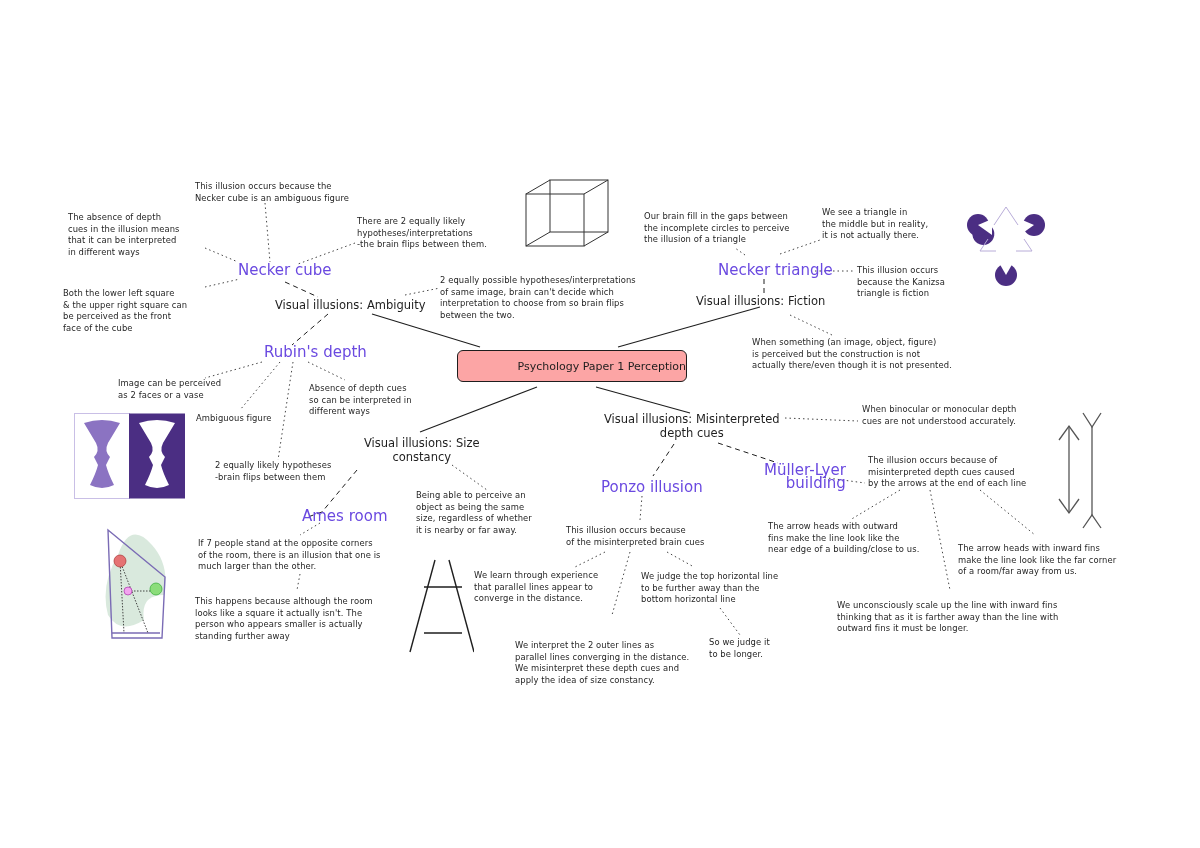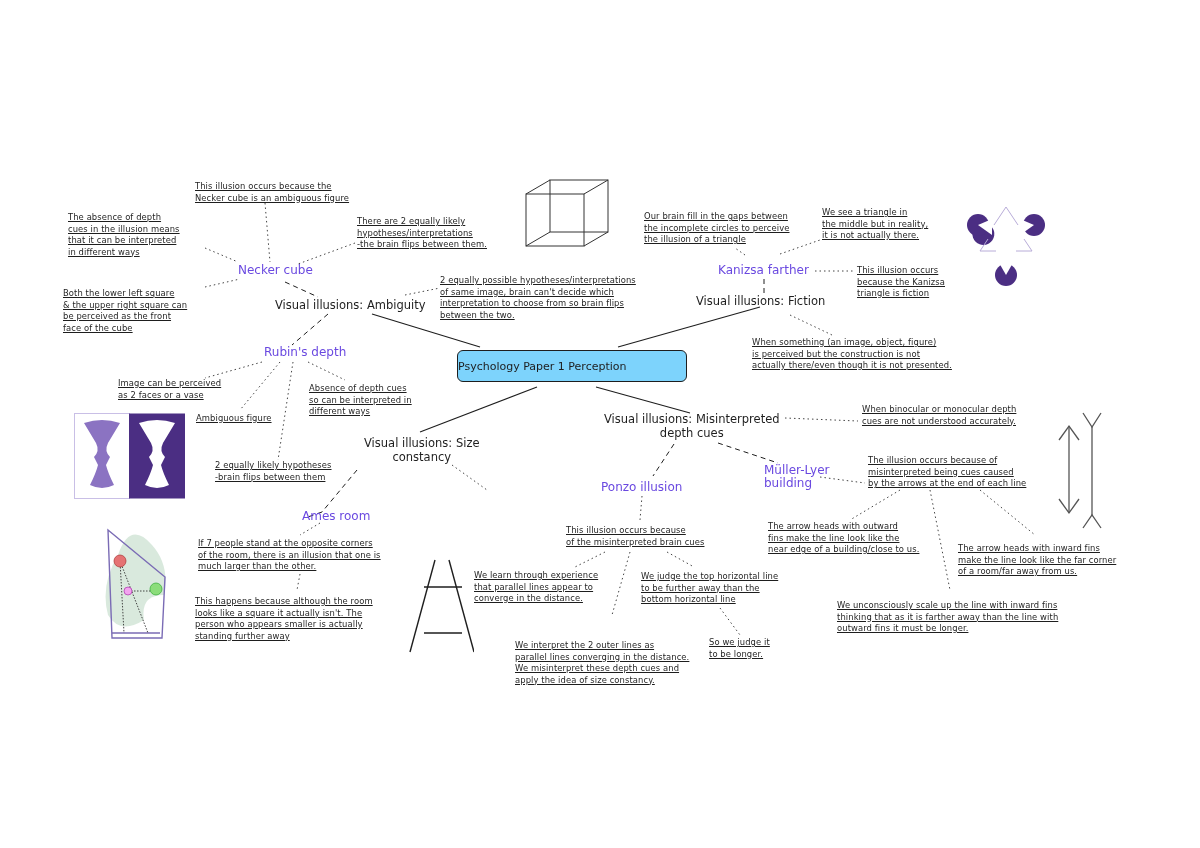--- a/index.html
+++ b/index.html
@@ -1,23 +1,23 @@
 <!DOCTYPE html>
 <html><head>
 <meta charset="utf-8">
 <style>
   html, body { margin:0; padding:0; background:#ffffff; }
   body { width:1200px; height:848px; position:relative; overflow:hidden;
          font-family: "DejaVu Sans", sans-serif; color:#1e1e1e; }
   #canvas { position:absolute; left:0; top:0; width:1200px; height:848px; }
-  .t { position:absolute; white-space:pre; line-height:11.5px; font-size:8.4px; color:#1e1e1e; letter-spacing:0.1px;text-decoration:underline; }
+  .t { position:absolute; white-space:pre; line-height:11.5px; font-size:8.4px; color:#1e1e1e; letter-spacing:0.1px; }
   .topic { position:absolute; white-space:pre; font-size:11.5px; line-height:14px; color:#1e1e1e; text-align:center; }
-  .sub { position:absolute; white-space:pre; font-size:12px; line-height:13px; color:#6a49e0; text-align:left; }
-  .central { position:absolute; left:457px; top:350px; width:228px; height:30px; background:#7dd3fc;
-             border:1.3px solid #1e1e1e; border-radius:6px; display:flex; align-items:center; justify-content:flex-start;
+  .sub { position:absolute; white-space:pre; font-size:15px; line-height:13px; color:#6a49e0; text-align:right; }
+  .central { position:absolute; left:457px; top:350px; width:228px; height:30px; background:#fca5a5;
+             border:1.3px solid #1e1e1e; border-radius:6px; display:flex; align-items:center; justify-content:flex-end;
              font-size:11px; color:#1e1e1e; }
   svg.lines { position:absolute; left:0; top:0; }
   .img { position:absolute; }
 </style>
 </head>
 <body>
 
 <div id="canvas">
 
 <svg class="lines" width="1200" height="848">
@@ -121,21 +121,21 @@
   <rect x="0.5" y="0.5" width="55" height="85" fill="#fff" stroke="#c9bfe6"></rect>
   <rect x="55" y="0.5" width="56" height="85" fill="#4b2e83"></rect>
   <path d="M10 10 Q28 4 46 10 Q40 20 34 30 Q30 38 36 44 L32 52 Q34 60 40 72 Q28 78 16 72 Q22 60 24 52 L20 44 Q26 38 22 30 Q16 20 10 10Z" fill="#8b73c2"></path>
   <path d="M65 10 Q83 4 101 10 Q95 20 89 30 Q85 38 91 44 L87 52 Q89 60 95 72 Q83 78 71 72 Q77 60 79 52 L75 44 Q81 38 77 30 Q71 20 65 10Z" fill="#fff"></path>
 </svg>
 
 <div class="topic" style="left:696px;top:294px;">Visual illusions: Fiction</div>
 <div class="t" style="left:752px;top:337px;">When something (an image, object, figure)
 is perceived but the construction is not
 actually there/even though it is not presented.</div>
-<div class="sub" style="left:718px;top:264px;">Kanizsa farther</div>
+<div class="sub" style="left:718px;top:264px;">Necker triangle</div>
 <div class="t" style="left:644px;top:211px;">Our brain fill in the gaps between
 the incomplete circles to perceive
 the illusion of a triangle</div>
 <div class="t" style="left:822px;top:207px;">We see a triangle in
 the middle but in reality,
 it is not actually there.</div>
 <div class="t" style="left:857px;top:265px;">This illusion occurs
 because the Kanizsa
 triangle is fiction</div>
 
@@ -155,20 +155,24 @@
     <polyline points="32,22 44,4 56,22"></polyline>
     <line x1="26" y1="36" x2="18" y2="48"></line>
     <line x1="62" y1="36" x2="70" y2="48"></line>
     <line x1="18" y1="48" x2="34" y2="48"></line>
     <line x1="54" y1="48" x2="70" y2="48"></line>
   </g>
 </svg>
 
 <div class="topic" style="left:364px;top:436px;">Visual illusions: Size
 constancy</div>
+<div class="t" style="left:416px;top:490px;">Being able to perceive an
+object as being the same
+size, regardless of whether
+it is nearby or far away.</div>
 <div class="sub" style="left:302px;top:510px;">Ames room</div>
 <div class="t" style="left:198px;top:538px;">If 7 people stand at the opposite corners
 of the room, there is an illusion that one is
 much larger than the other.</div>
 <div class="t" style="left:195px;top:596px;">This happens because although the room
 looks like a square it actually isn't. The
 person who appears smaller is actually
 standing further away</div>
 
 <svg class="img" style="left:100px;top:525px;" width="72" height="120">
@@ -212,21 +216,21 @@
     <line x1="31" y1="5" x2="6" y2="97"></line>
     <line x1="45" y1="5" x2="70" y2="97"></line>
     <line x1="20" y1="32" x2="58" y2="32"></line>
     <line x1="20" y1="78" x2="58" y2="78"></line>
   </g>
 </svg>
 
 <div class="sub" style="left:764px;top:464px;">Müller-Lyer
 building</div>
 <div class="t" style="left:868px;top:455px;">The illusion occurs because of
-misinterpreted being cues caused
+misinterpreted depth cues caused
 by the arrows at the end of each line</div>
 <div class="t" style="left:768px;top:521px;">The arrow heads with outward
 fins make the line look like the
 near edge of a building/close to us.</div>
 <div class="t" style="left:958px;top:543px;">The arrow heads with inward fins
 make the line look like the far corner
 of a room/far away from us.</div>
 <div class="t" style="left:837px;top:600px;">We unconsciously scale up the line with inward fins
 thinking that as it is farther away than the line with
 outward fins it must be longer.</div>

